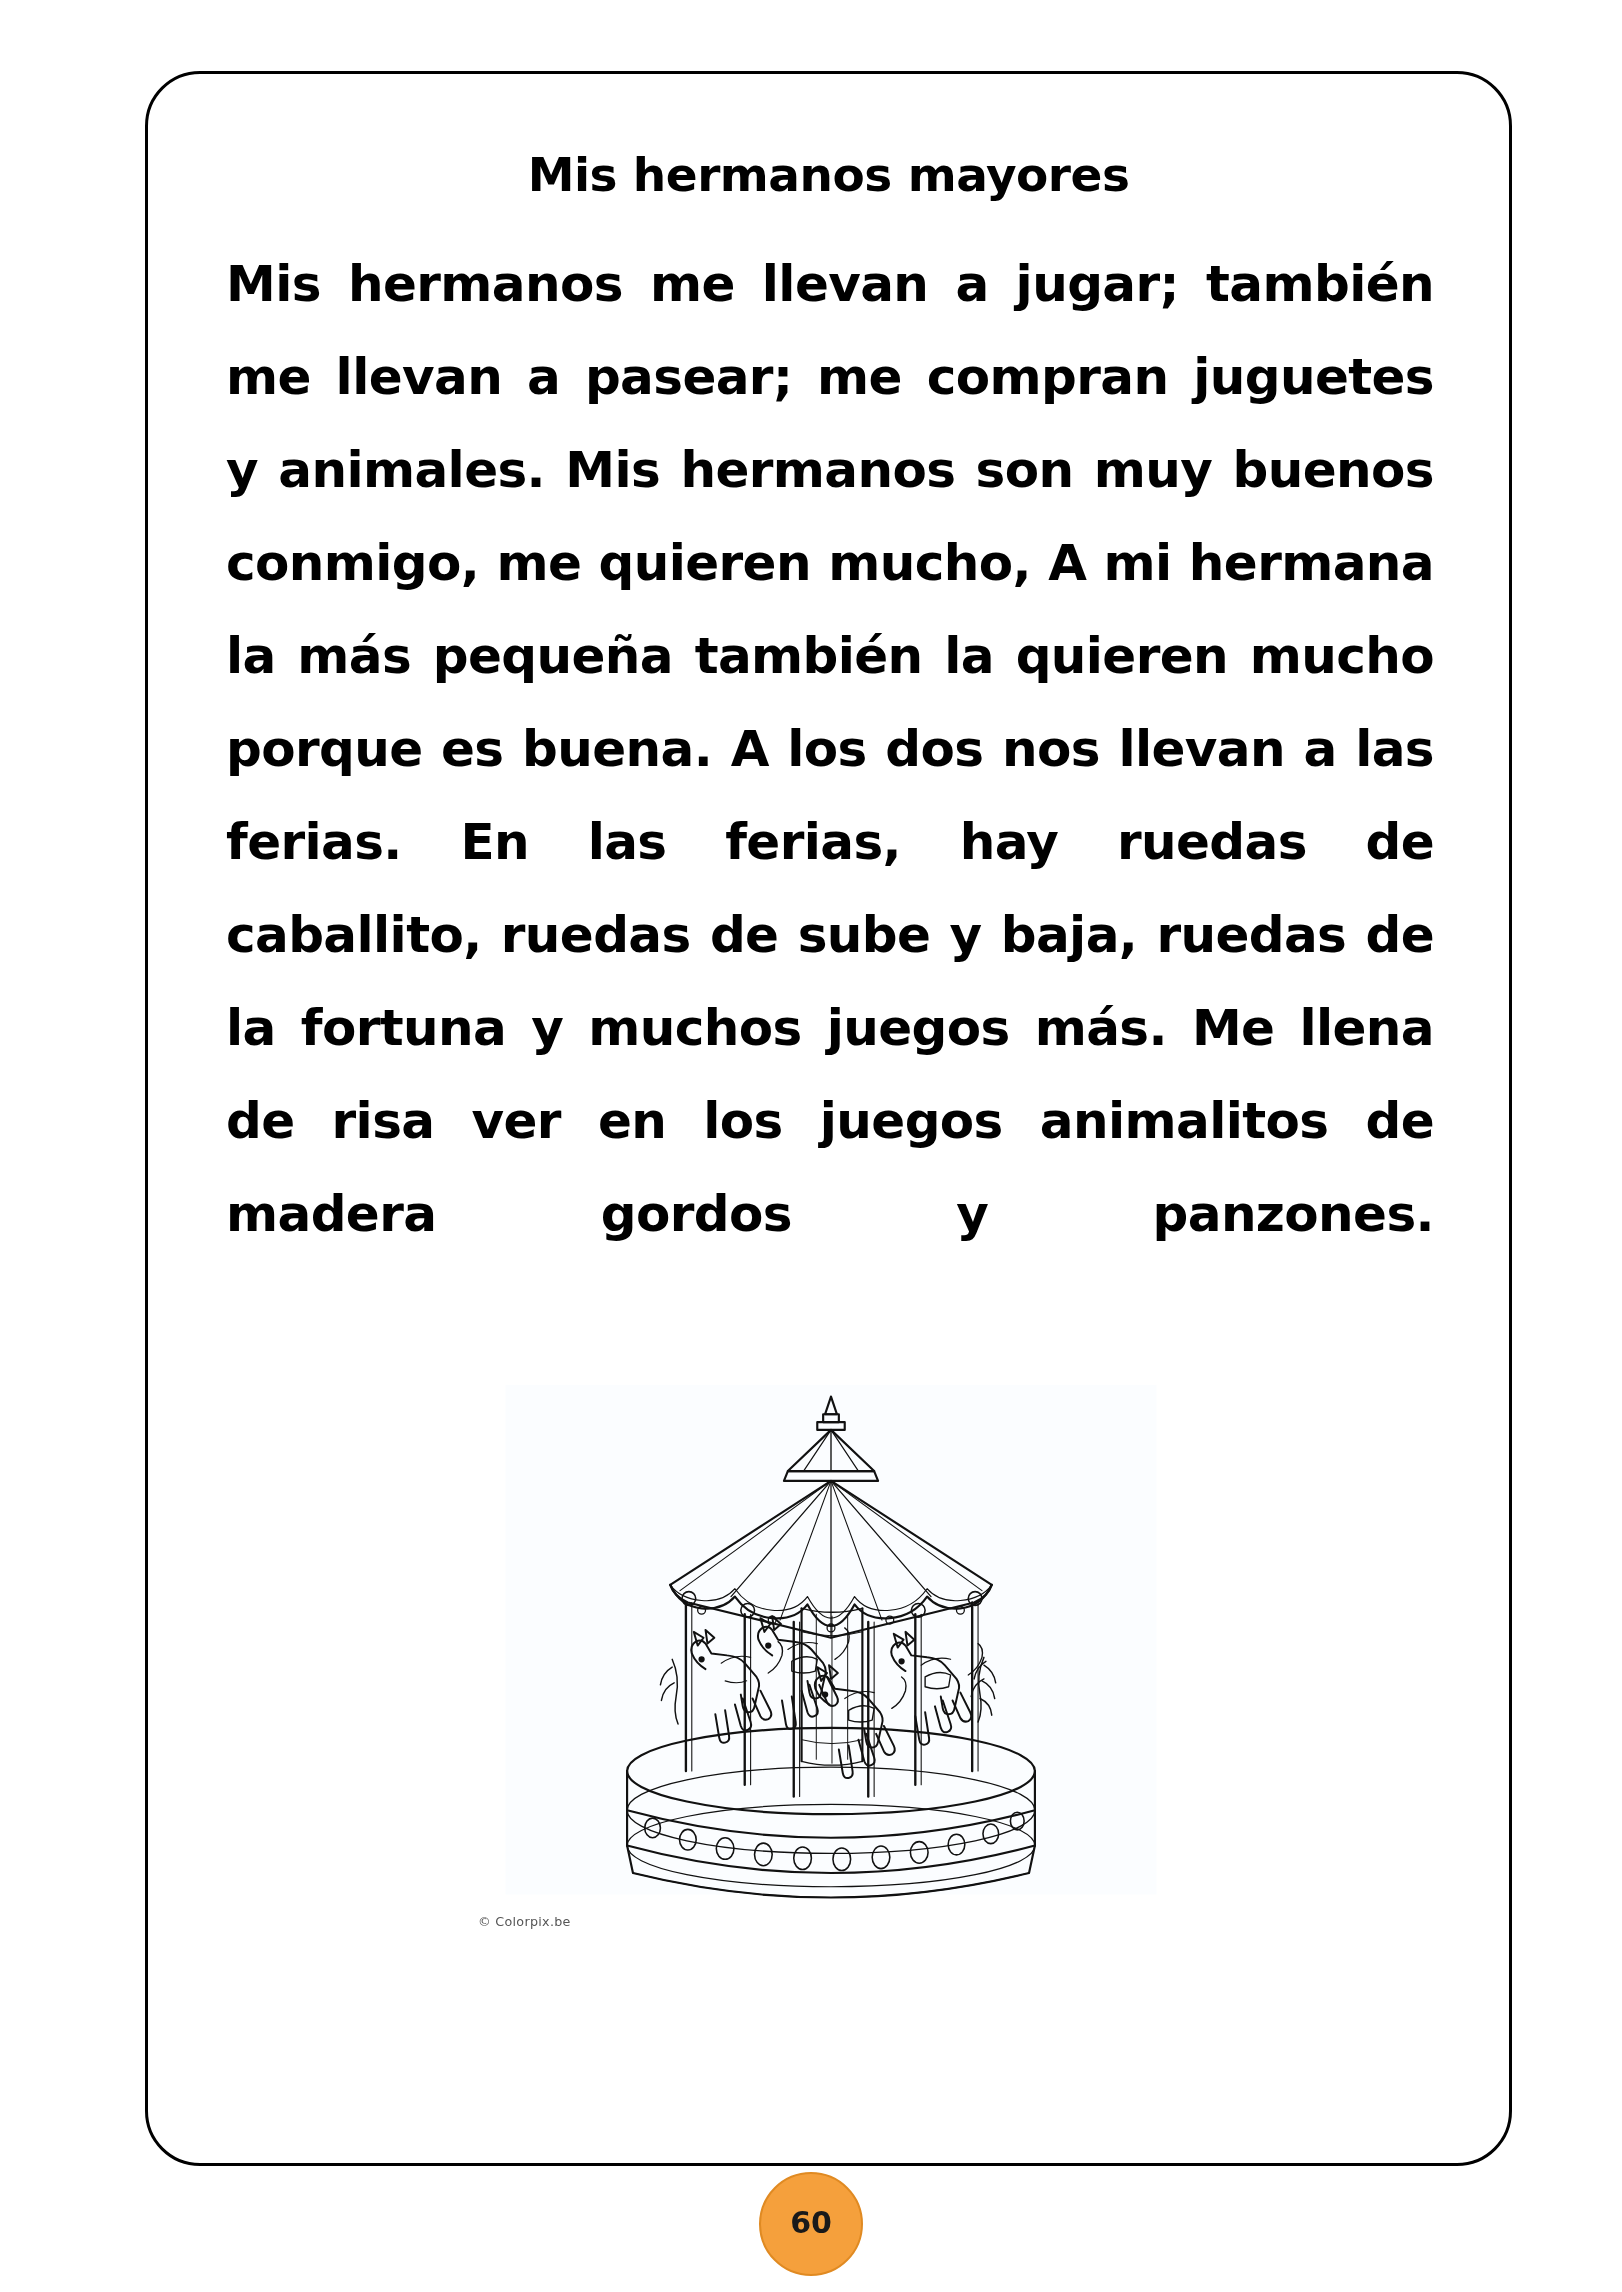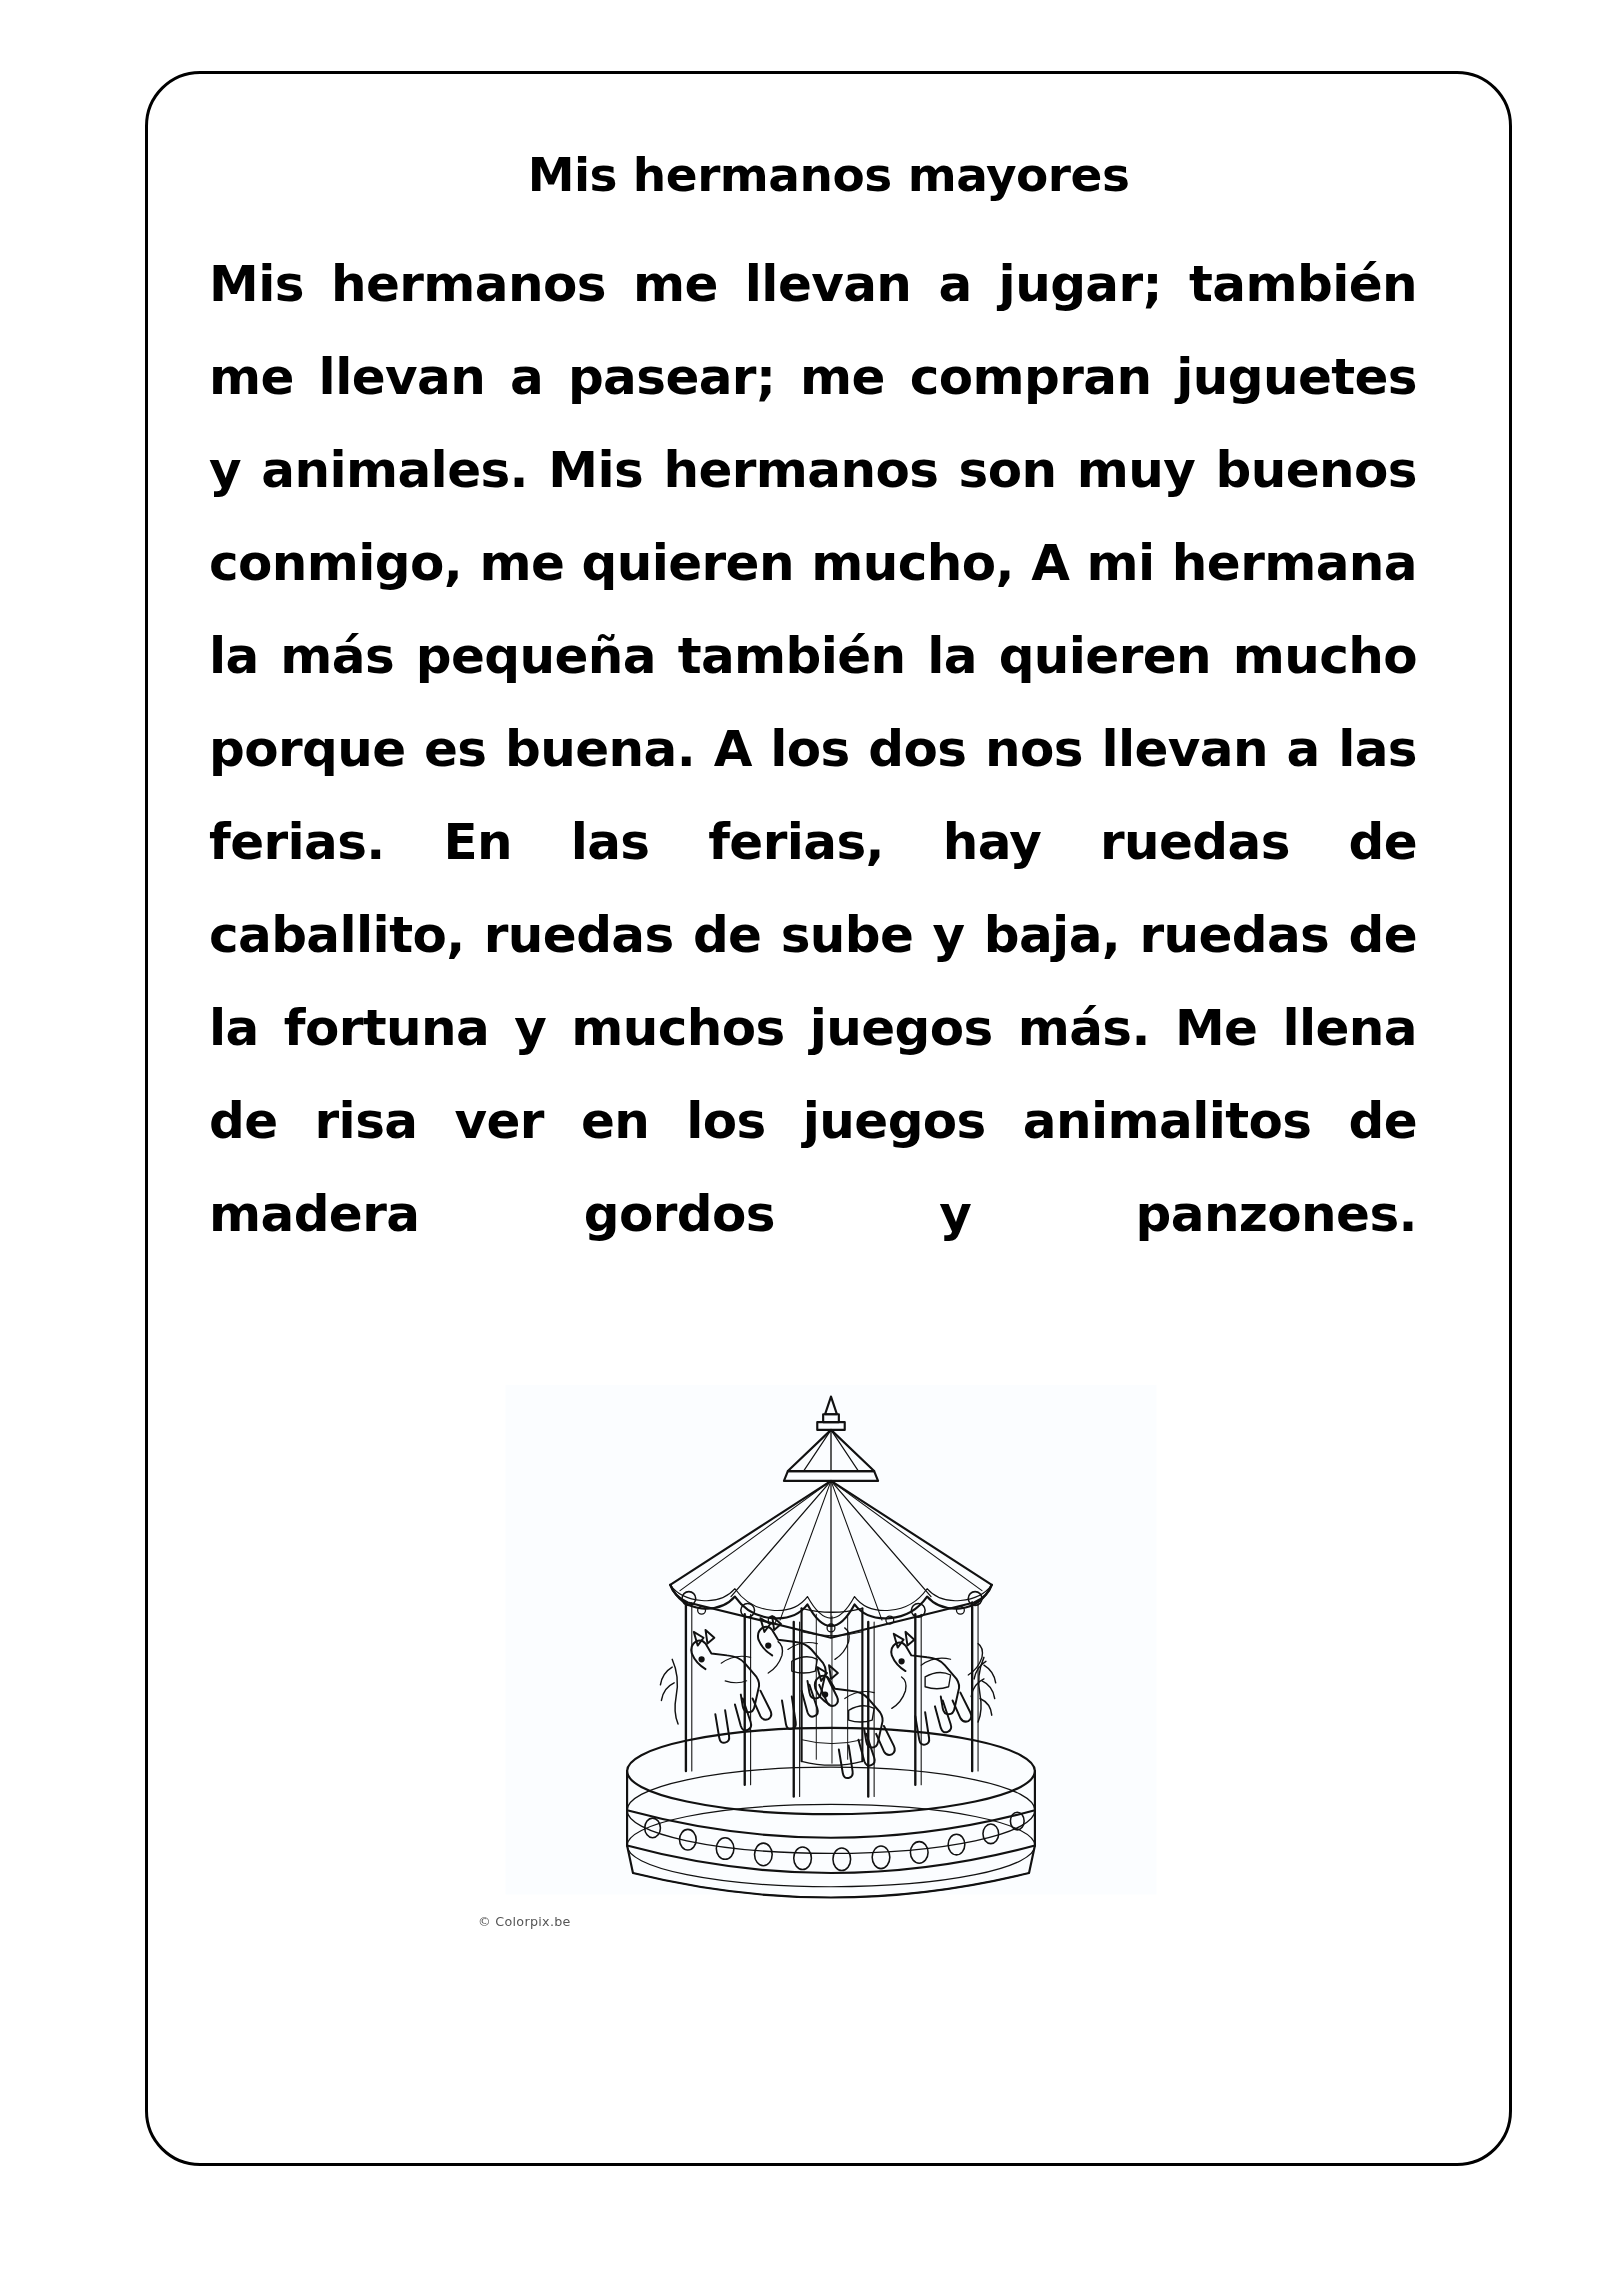--- a/index.html
+++ b/index.html
@@ -54,21 +54,21 @@
     font-size: 47px;
     font-weight: bold;
     letter-spacing: -0.5px;
     color: #000000;
     font-family: "DejaVu Sans", sans-serif;
     margin-top: 39px;
   }
 
   .body-text {
     position: absolute;
-    left: 64px;
+    left: 81px;
     top: 167px;
     width: 1208px;
     font-size: 50px;
     font-weight: bold;
     line-height: 93px;
     color: #000000;
     text-align: justify;
     text-justify: inter-word;
     font-family: "DejaVu Sans", sans-serif;
     letter-spacing: -0.6px;
@@ -384,15 +384,20 @@
         <path d="M152 480 L158 508 q202 50 404 0 L568 480"></path>
         <path d="M158 508 q202 50 404 0" stroke-width="1.2"></path>
 
       </svg>
     </div>
 
     <div class="watermark">© Colorpix.be</div>
 
   </div>
 
+  <div class="page-badge-wrap">
+    <div class="page-badge">
+      <span class="page-badge-num">60</span>
+    </div>
+  </div>
 
 </div>
 
 
 </body></html>

